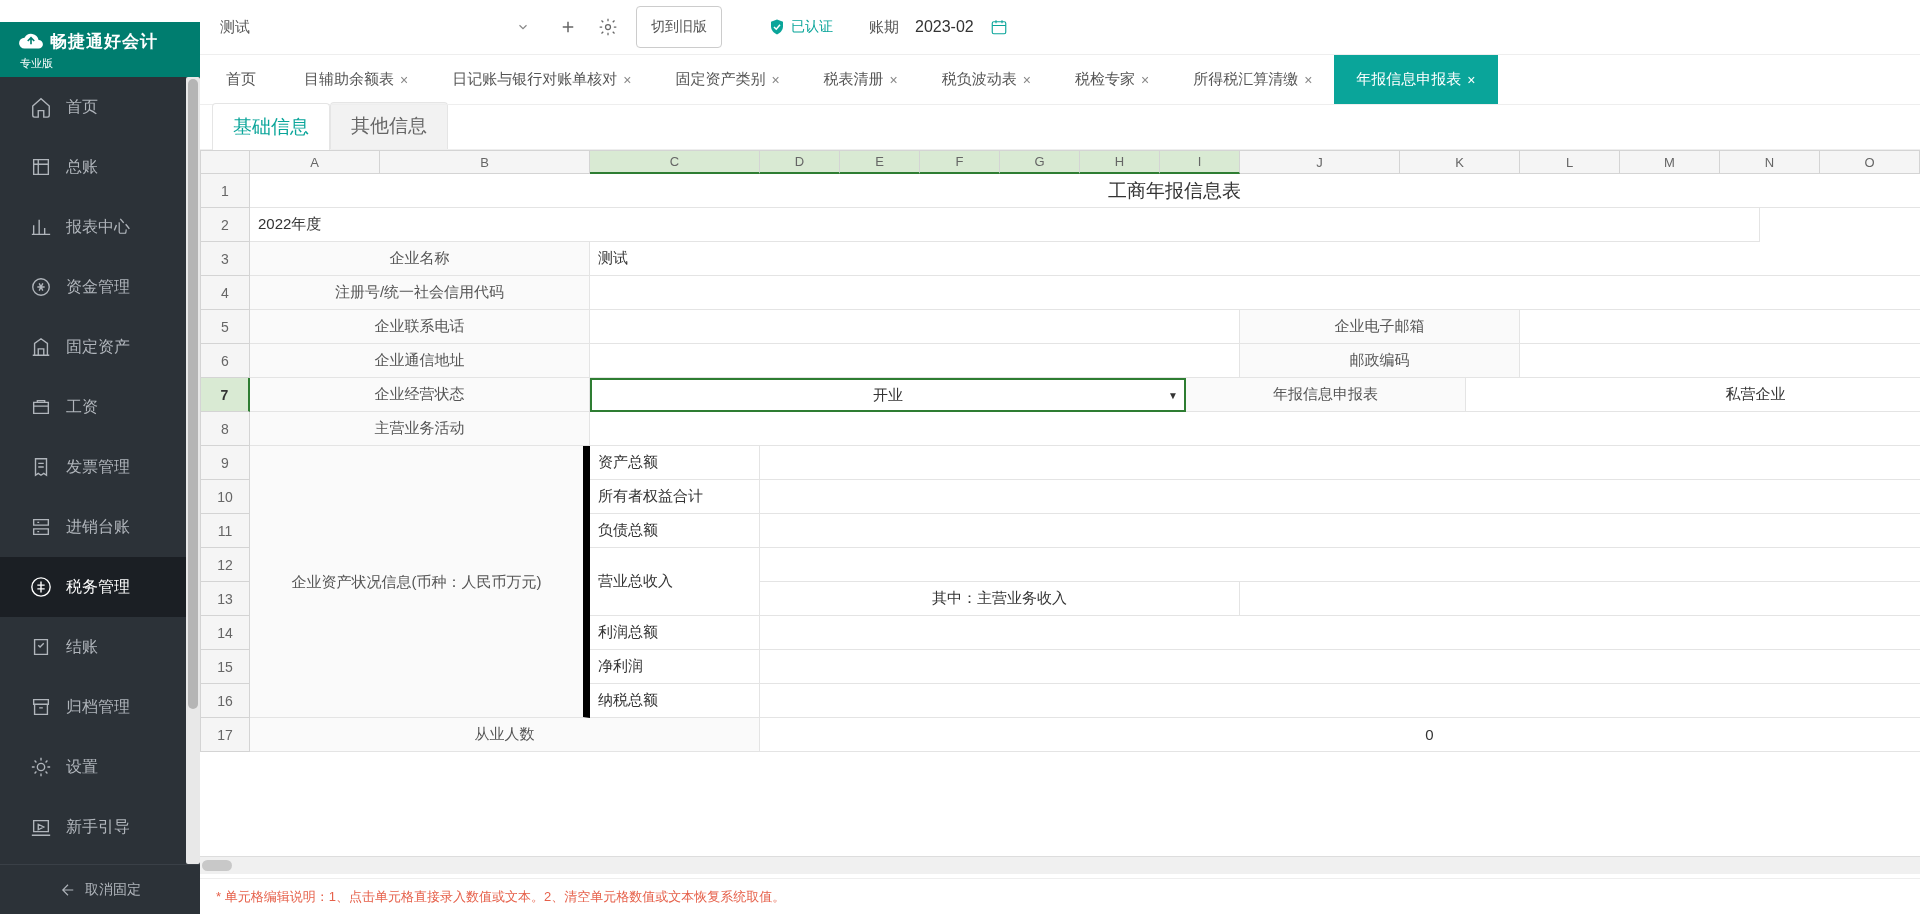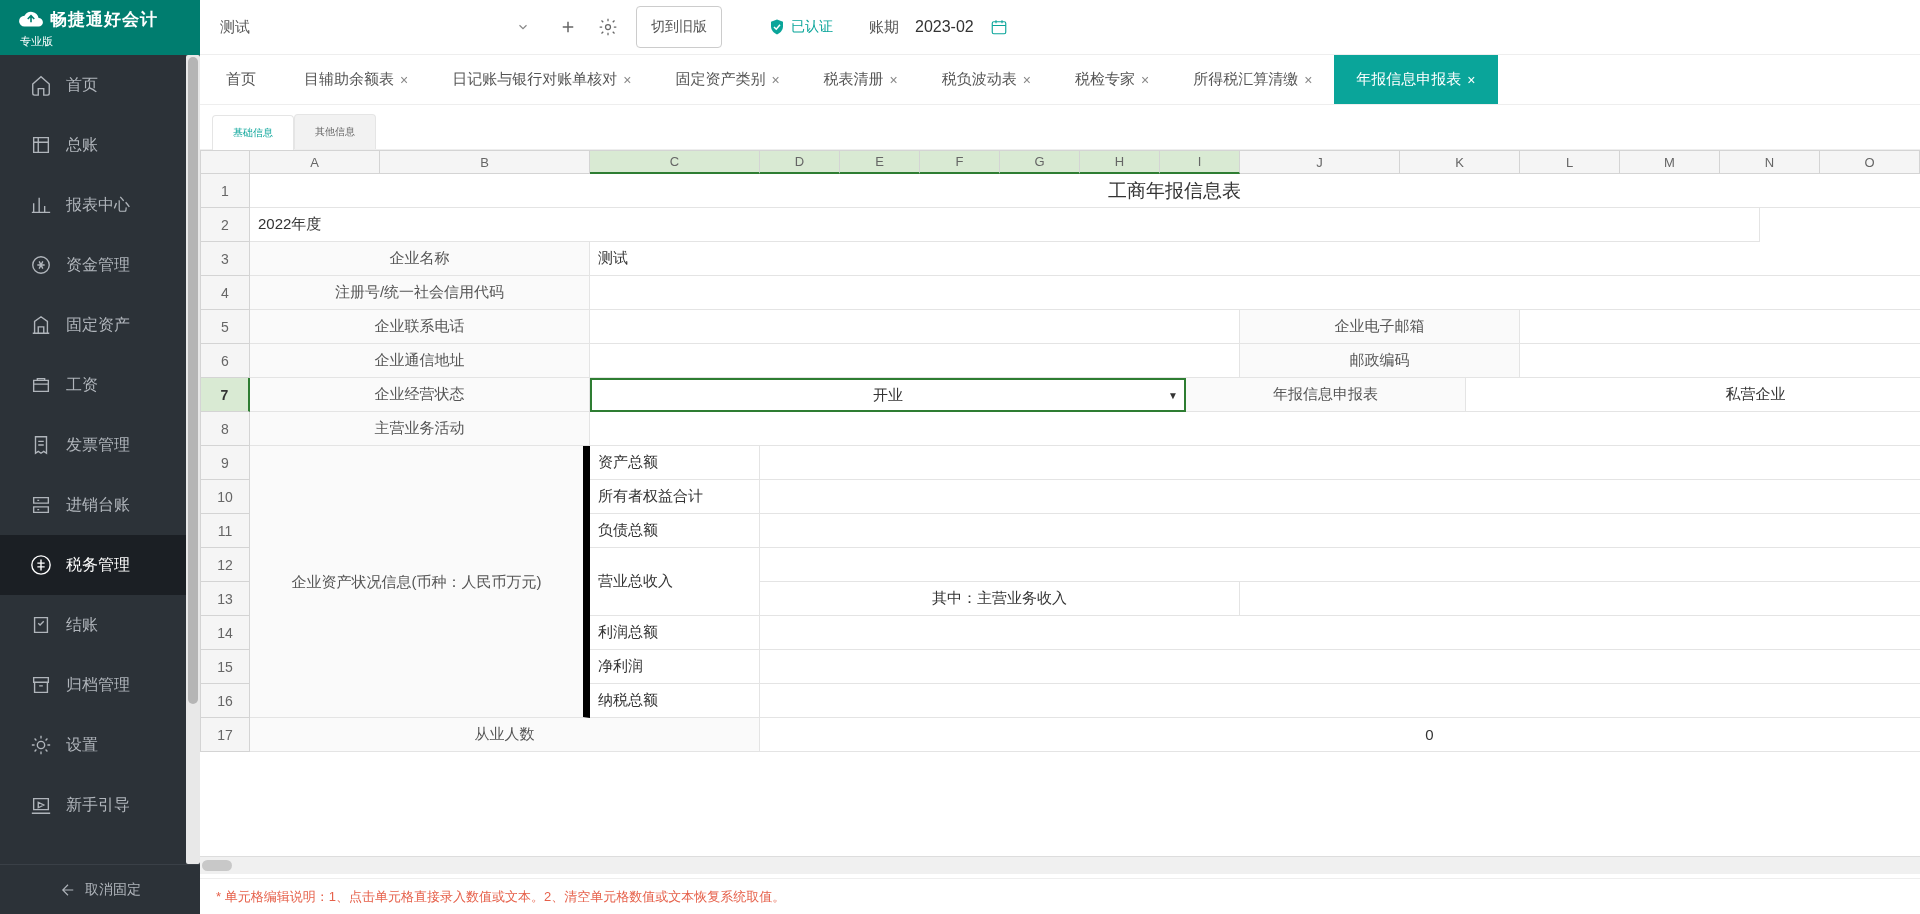--- a/index.html
+++ b/index.html
@@ -1,20 +1,20 @@
 <!DOCTYPE html>
 <html><head>
 <meta charset="utf-8">
 <style>
 * { box-sizing: border-box; margin: 0; padding: 0; }
 body { font-family: "Microsoft YaHei", Arial, sans-serif; font-size: 13px; color: #333; background: #fff; overflow: hidden; }
 .app { display: flex; height: 914px; width: 1920px; }
 
 
-.sidebar { width: 200px; background: #2c3238; color: #b0b5bb; flex-shrink: 0; display: flex; flex-direction: column; }
+.sidebar { width: 200px; background: #2c3238; color: #b0b5bb; flex-shrink: 0; display: flex; flex-direction: column; margin-top: 22px; }
 .logo-area { height: 55px; background: #007d6f; color: #fff; display: flex; flex-direction: column; justify-content: center; padding-left: 18px; }
 .logo-row { display: flex; align-items: center; gap: 6px; }
 .logo-row svg { width: 26px; height: 26px; }
 .logo-text { font-size: 17px; font-weight: bold; letter-spacing: 1px; }
 .logo-sub { font-size: 11px; margin-top: 2px; padding-left: 2px; }
 .nav { flex: 1; overflow-y: auto; }
 .nav-item { display: flex; align-items: center; height: 60px; padding-left: 30px; gap: 14px; cursor: pointer; font-size: 16px; }
 .nav-item.active { background: #1b1f24; color: #fff; }
 .nav-item svg { width: 22px; height: 22px; stroke: currentColor; fill: none; stroke-width: 1.5; }
 .sidebar-footer { height: 50px; display: flex; align-items: center; justify-content: center; gap: 8px; cursor: pointer; font-size: 14px; border-top: 1px solid #3a4047; }
@@ -41,21 +41,21 @@
 .tabs-scroll { flex: 1; display: flex; overflow: hidden; }
 .tab { display: flex; align-items: center; padding: 0 22px; gap: 6px; cursor: pointer; font-size: 15px; color: #555; white-space: nowrap; }
 .tab.home { padding: 0 26px; }
 .tab .close { font-size: 14px; color: #888; }
 .tab.active { background: #0aa59a; color: #fff; }
 .tab.active .close { color: #fff; }
 
 
 .subtabs-row { height: 45px; display: flex; align-items: center; padding: 0 20px 0 0; border-bottom: 1px solid #eee; }
 .subtabs { display: flex; align-self: flex-end; padding-left: 12px;}
-.subtab { padding: 10px 20px; cursor: pointer; font-size: 10px; color: #666; border: 1px solid transparent; border-bottom: none; }
+.subtab { padding: 10px 20px; cursor: pointer; font-size: 19px; color: #666; border: 1px solid transparent; border-bottom: none; }
 .subtab.active { color: #0aa59a; border-color: #e5e5e5; background: #fff; border-radius: 4px 4px 0 0; position: relative; top: 1px; }
 .subtab.inactive { background: #f2f2f2; border-color: #e5e5e5; border-radius: 4px 4px 0 0; }
 
 
 .sheet-wrap { flex: 1; display: flex; position: relative; overflow: hidden; }
 .sheet { flex: 1; overflow: auto; position: relative; padding-right: 4px; }
 .col-headers { display: flex; position: sticky; top: 0; background: #f5f5f5; z-index: 2; }
 .corner { width: 50px; height: 24px; background: #f5f5f5; border: 1px solid #d4d4d4; flex-shrink: 0; }
 .col-h { height: 24px; border: 1px solid #d4d4d4; border-left: none; display: flex; align-items: center; justify-content: center; background: #f5f5f5; color: #666; font-size: 13px; flex-shrink: 0; }
 .col-h.sel { background: #d9ead3; border-bottom: 2px solid #2e7d32;}

